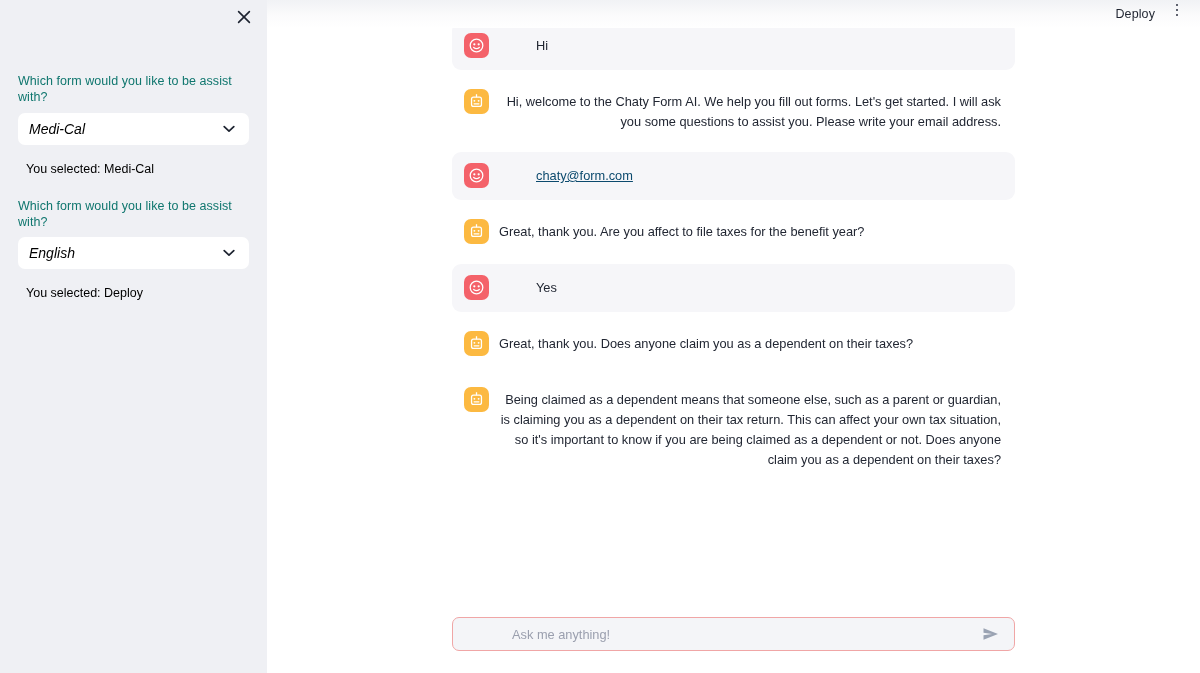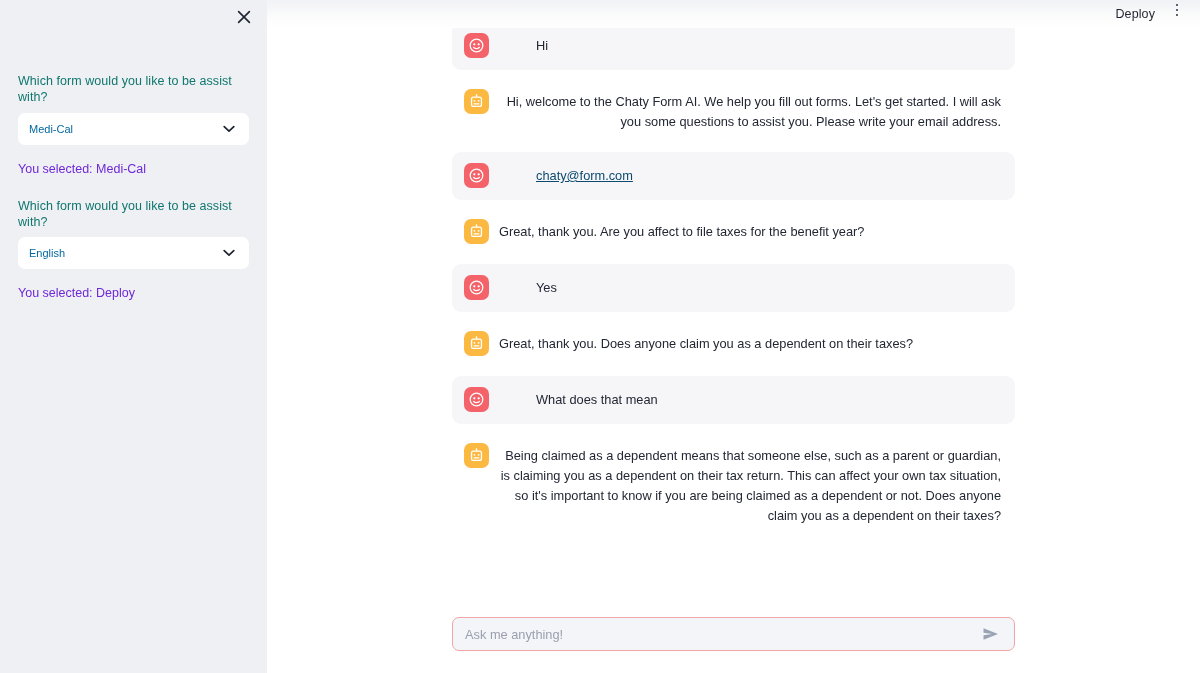--- a/index.html
+++ b/index.html
@@ -65,41 +65,42 @@
     height: 32px;
     background: #ffffff;
     border-radius: 7px;
     display: flex;
     align-items: center;
     padding: 0 10px;
     cursor: pointer;
     border: 1px solid transparent;
   }
   .select-value {
-    font-size: 11px;
-    color: #0369a1;
+    font-size: 14px;
+    color: #000000;
     flex: 1;
     white-space: nowrap;
     overflow: hidden;
     text-overflow: ellipsis;
+    font-style: italic;
   }
   .select-chevron {
     width: 14px;
     height: 14px;
     display: flex;
     align-items: center;
     justify-content: center;
     flex: 0 0 14px;
     margin-right: 2px;
   }
 
   .selected-text {
     font-size: 12.5px;
-    color: #6d28d9;
-    margin: 16px 0 21px 0;
+    color: #000000;
+    margin: 16px 0 21px 8px;
     line-height: 1.3;
   }
 
   
   .main {
     position: relative;
     flex: 1;
     height: 673px;
     background: #ffffff;
     overflow: hidden;
@@ -220,20 +221,21 @@
   .composer-input {
     flex: 1;
     border: none;
     outline: none;
     background: transparent;
     font-family: "Liberation Sans", sans-serif;
     font-size: 12.8px;
     color: #1f2430;
     height: 100%;
     padding: 0;
+    margin-left: 47px;
   }
   .composer-input::placeholder { color: #9a9fae; }
   .send-btn {
     flex: 0 0 22px;
     width: 22px;
     height: 22px;
     display: flex;
     align-items: center;
     justify-content: center;
     cursor: pointer;
@@ -364,31 +366,20 @@
                 <path d="M10 1.4 L10 3.6" stroke="#ffffff" stroke-width="1.5" stroke-linecap="round"></path>
                 <circle cx="10" cy="1.4" r="1.1" fill="#ffffff"></circle>
                 <rect x="3.4" y="4.2" width="13.2" height="12.4" rx="2.6" fill="none" stroke="#ffffff" stroke-width="1.7"></rect>
                 <circle cx="7.2" cy="9.1" r="1.25" fill="#ffffff"></circle>
                 <circle cx="12.8" cy="9.1" r="1.25" fill="#ffffff"></circle>
                 <path d="M6.8 13.1 L13.2 13.1" stroke="#ffffff" stroke-width="1.6" stroke-linecap="round"></path>
               </svg>
             </div>
             <div class="msg-text">Great, thank you. Does anyone claim you as a dependent on their taxes?</div>
           </div>
-          <div class="msg user">
-            <div class="avatar user">
-              <svg width="15" height="15" viewBox="0 0 20 20">
-                <circle cx="10" cy="10" r="8.4" fill="none" stroke="#ffffff" stroke-width="1.7"></circle>
-                <circle cx="7.1" cy="8.4" r="1.5" fill="#ffffff"></circle>
-                <circle cx="12.9" cy="8.4" r="1.5" fill="#ffffff"></circle>
-                <path d="M6.2 12.6 Q10 15.6 13.8 12.6" fill="none" stroke="#ffffff" stroke-width="1.6" stroke-linecap="round"></path>
-              </svg>
-            </div>
-            <div class="msg-text">What does that mean</div>
-          </div>
           <div class="msg bot">
             <div class="avatar bot">
               <svg width="15" height="15" viewBox="0 0 20 20">
                 <path d="M10 1.4 L10 3.6" stroke="#ffffff" stroke-width="1.5" stroke-linecap="round"></path>
                 <circle cx="10" cy="1.4" r="1.1" fill="#ffffff"></circle>
                 <rect x="3.4" y="4.2" width="13.2" height="12.4" rx="2.6" fill="none" stroke="#ffffff" stroke-width="1.7"></rect>
                 <circle cx="7.2" cy="9.1" r="1.25" fill="#ffffff"></circle>
                 <circle cx="12.8" cy="9.1" r="1.25" fill="#ffffff"></circle>
                 <path d="M6.8 13.1 L13.2 13.1" stroke="#ffffff" stroke-width="1.6" stroke-linecap="round"></path>
               </svg>

